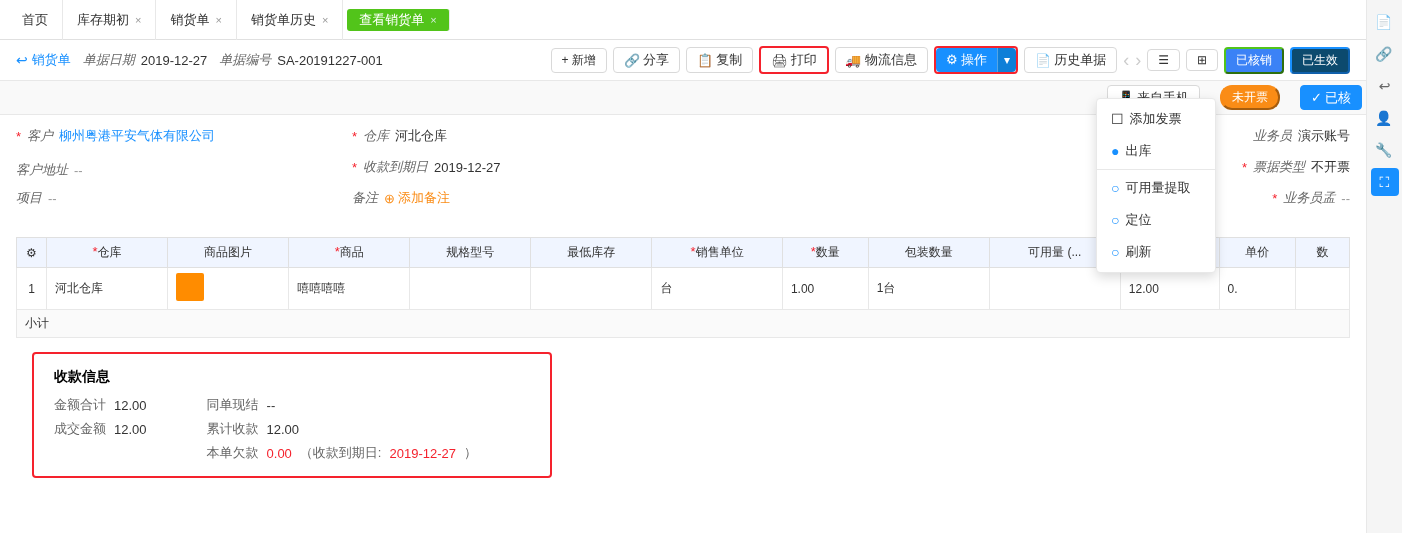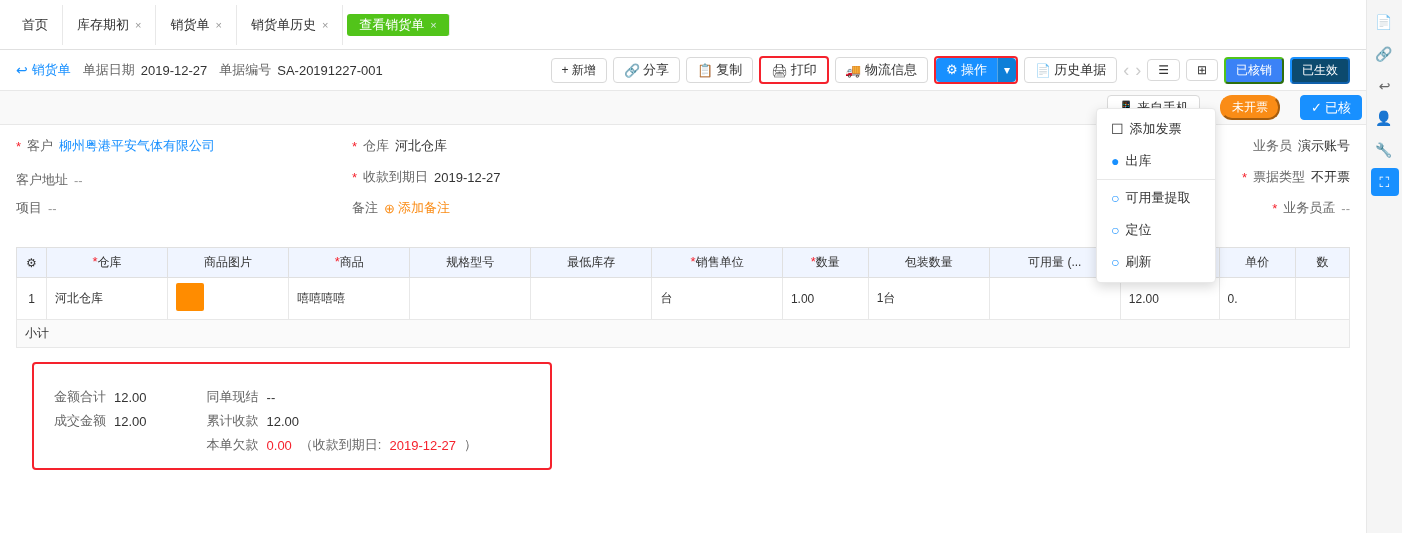--- a/index.html
+++ b/index.html
@@ -1,21 +1,21 @@
 <!DOCTYPE html>
 <html><head>
   <meta charset="utf-8">
   <style>
     * { box-sizing: border-box; margin: 0; padding: 0; font-family: 'Microsoft YaHei', Arial, sans-serif; font-size: 13px; }
     body { background: #f0f2f5; width: 1402px; min-height: 533px; overflow: hidden; }
 
     
     .tab-bar {
       display: flex; align-items: center; background: #fff;
-      border-bottom: 1px solid #e0e0e0; height: 50px; padding: 4px 8px;
+      border-bottom: 1px solid #e0e0e0; height: 40px; padding: 4px 8px;
       position: relative;
       text-align: center;
     }
     .tab-item {
       display: flex; align-items: center; padding: 0 14px; height: 40px;
       cursor: pointer; color: #333; font-size: 13px; border-right: 1px solid #e8e8e8;
       white-space: nowrap;
     }
     .tab-item .tab-close { margin-left: 6px; color: #999; font-size: 11px; cursor: pointer; }
     .tab-item.highlight { background: #52c41a; color: #fff; border-radius: 3px; margin: 4px; padding: 2px 12px; height: auto; }
@@ -55,21 +55,21 @@
       cursor: pointer; color: #333; font-size: 12px;
     }
     .btn-round { border-radius: 12px; }
     .btn-orange { background: #fa8c16; color: #fff; border-color: #fa8c16; border-radius: 12px; padding: 2px 10px; font-size: 12px; }
     .btn-check { background: #1890ff; color: #fff; border-color: #1890ff; }
 
     
     .form-area { padding: 12px 16px; background: #fff; }
     .form-row { display: flex; align-items: center; margin-bottom: 10px; gap: 16px; }
     .form-field { display: flex; align-items: center; gap: 6px; }
-    .field-label { color: #666; white-space: nowrap; }
+    .field-label { color: #666; white-space: nowrap; font-style: italic; }
     .field-required { color: #f5222d; }
     .field-value { color: #333; }
     .field-value.link { color: #1890ff; cursor: pointer; }
     .field-dashes { color: #999; }
 
     
     .data-table { width: 100%; border-collapse: collapse; margin-top: 8px; }
     .data-table th {
       background: #f0f5ff; border: 1px solid #e0e0e0; padding: 6px 8px;
       font-weight: 500; color: #333; white-space: nowrap; font-size: 12px;
@@ -325,20 +325,21 @@
           </tr>
           <tr class="subtotal">
             <td colspan="13">小计</td>
           </tr>
         </tbody>
       </table>
     </div>
 
     <div style="padding: 6px 16px 10px;">
       <div class="bottom-info">
+        <div class="info-title">收款信息</div>
         <div class="info-rows">
           <div class="info-col">
             <div class="info-row">
               <span class="info-label">金额合计</span>
               <span class="info-val">12.00</span>
             </div>
             <div class="info-row">
               <span class="info-label">成交金额</span>
               <span class="info-val">12.00</span>
             </div>

